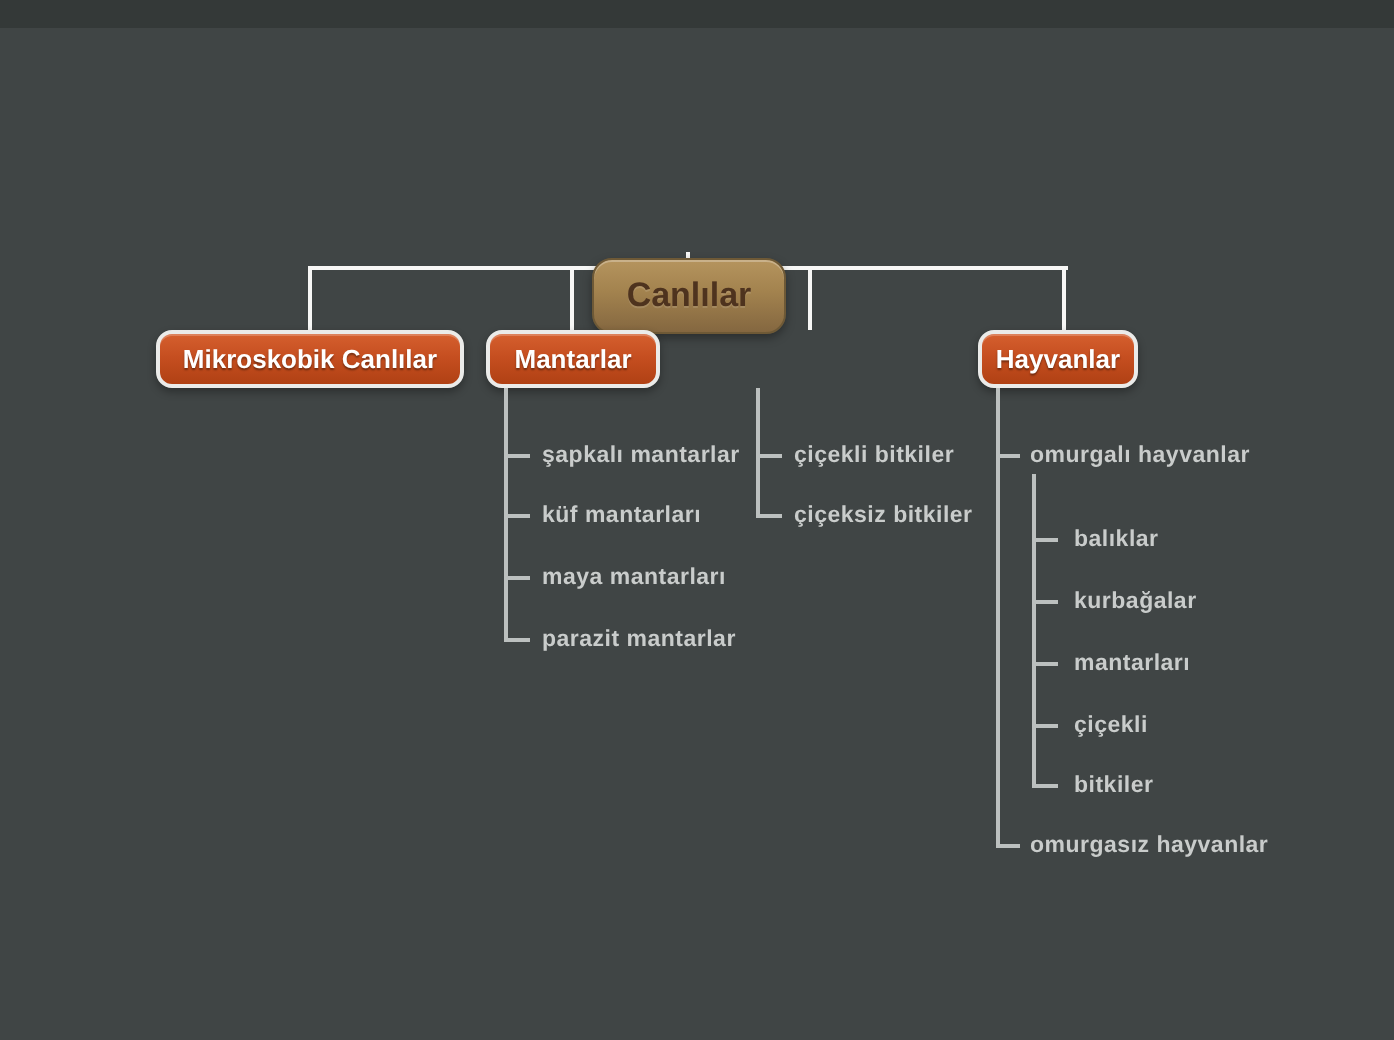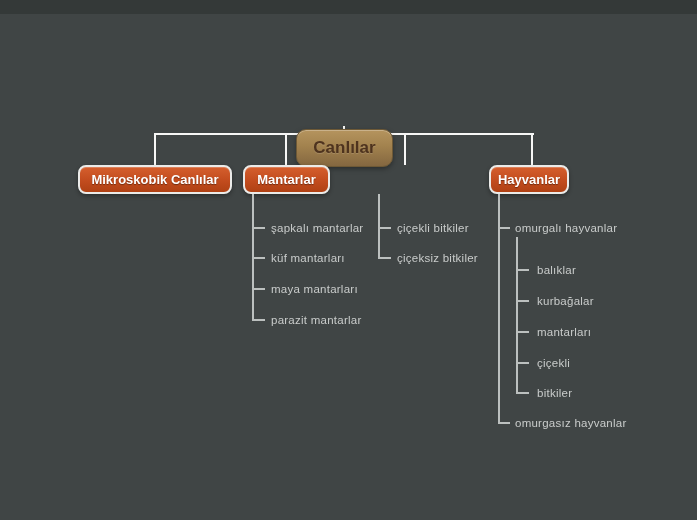--- a/index.html
+++ b/index.html
@@ -37,21 +37,21 @@
     cursor:pointer;
   }
   #b0{left:78px;width:154px}
   #b1{left:243px;width:87px}
   #b2{left:370px;width:70px}
   #b3{left:489px;width:80px}
   
   .leaf{
     position:absolute;transform:translateY(-50%);
     font-size:11.5px;letter-spacing:.25px;color:#c9cccb;
-    white-space:nowrap;cursor:pointer;
+    white-space:nowrap;cursor:pointer;font-weight:bold;
   }
   
   .wline{position:absolute;background:#f7f7f6;}
   .gline{position:absolute;background:#bcc0bf;}
 </style>
 </head>
 <body>
 
 <div class="stage">
   <div class="topbar"></div>

